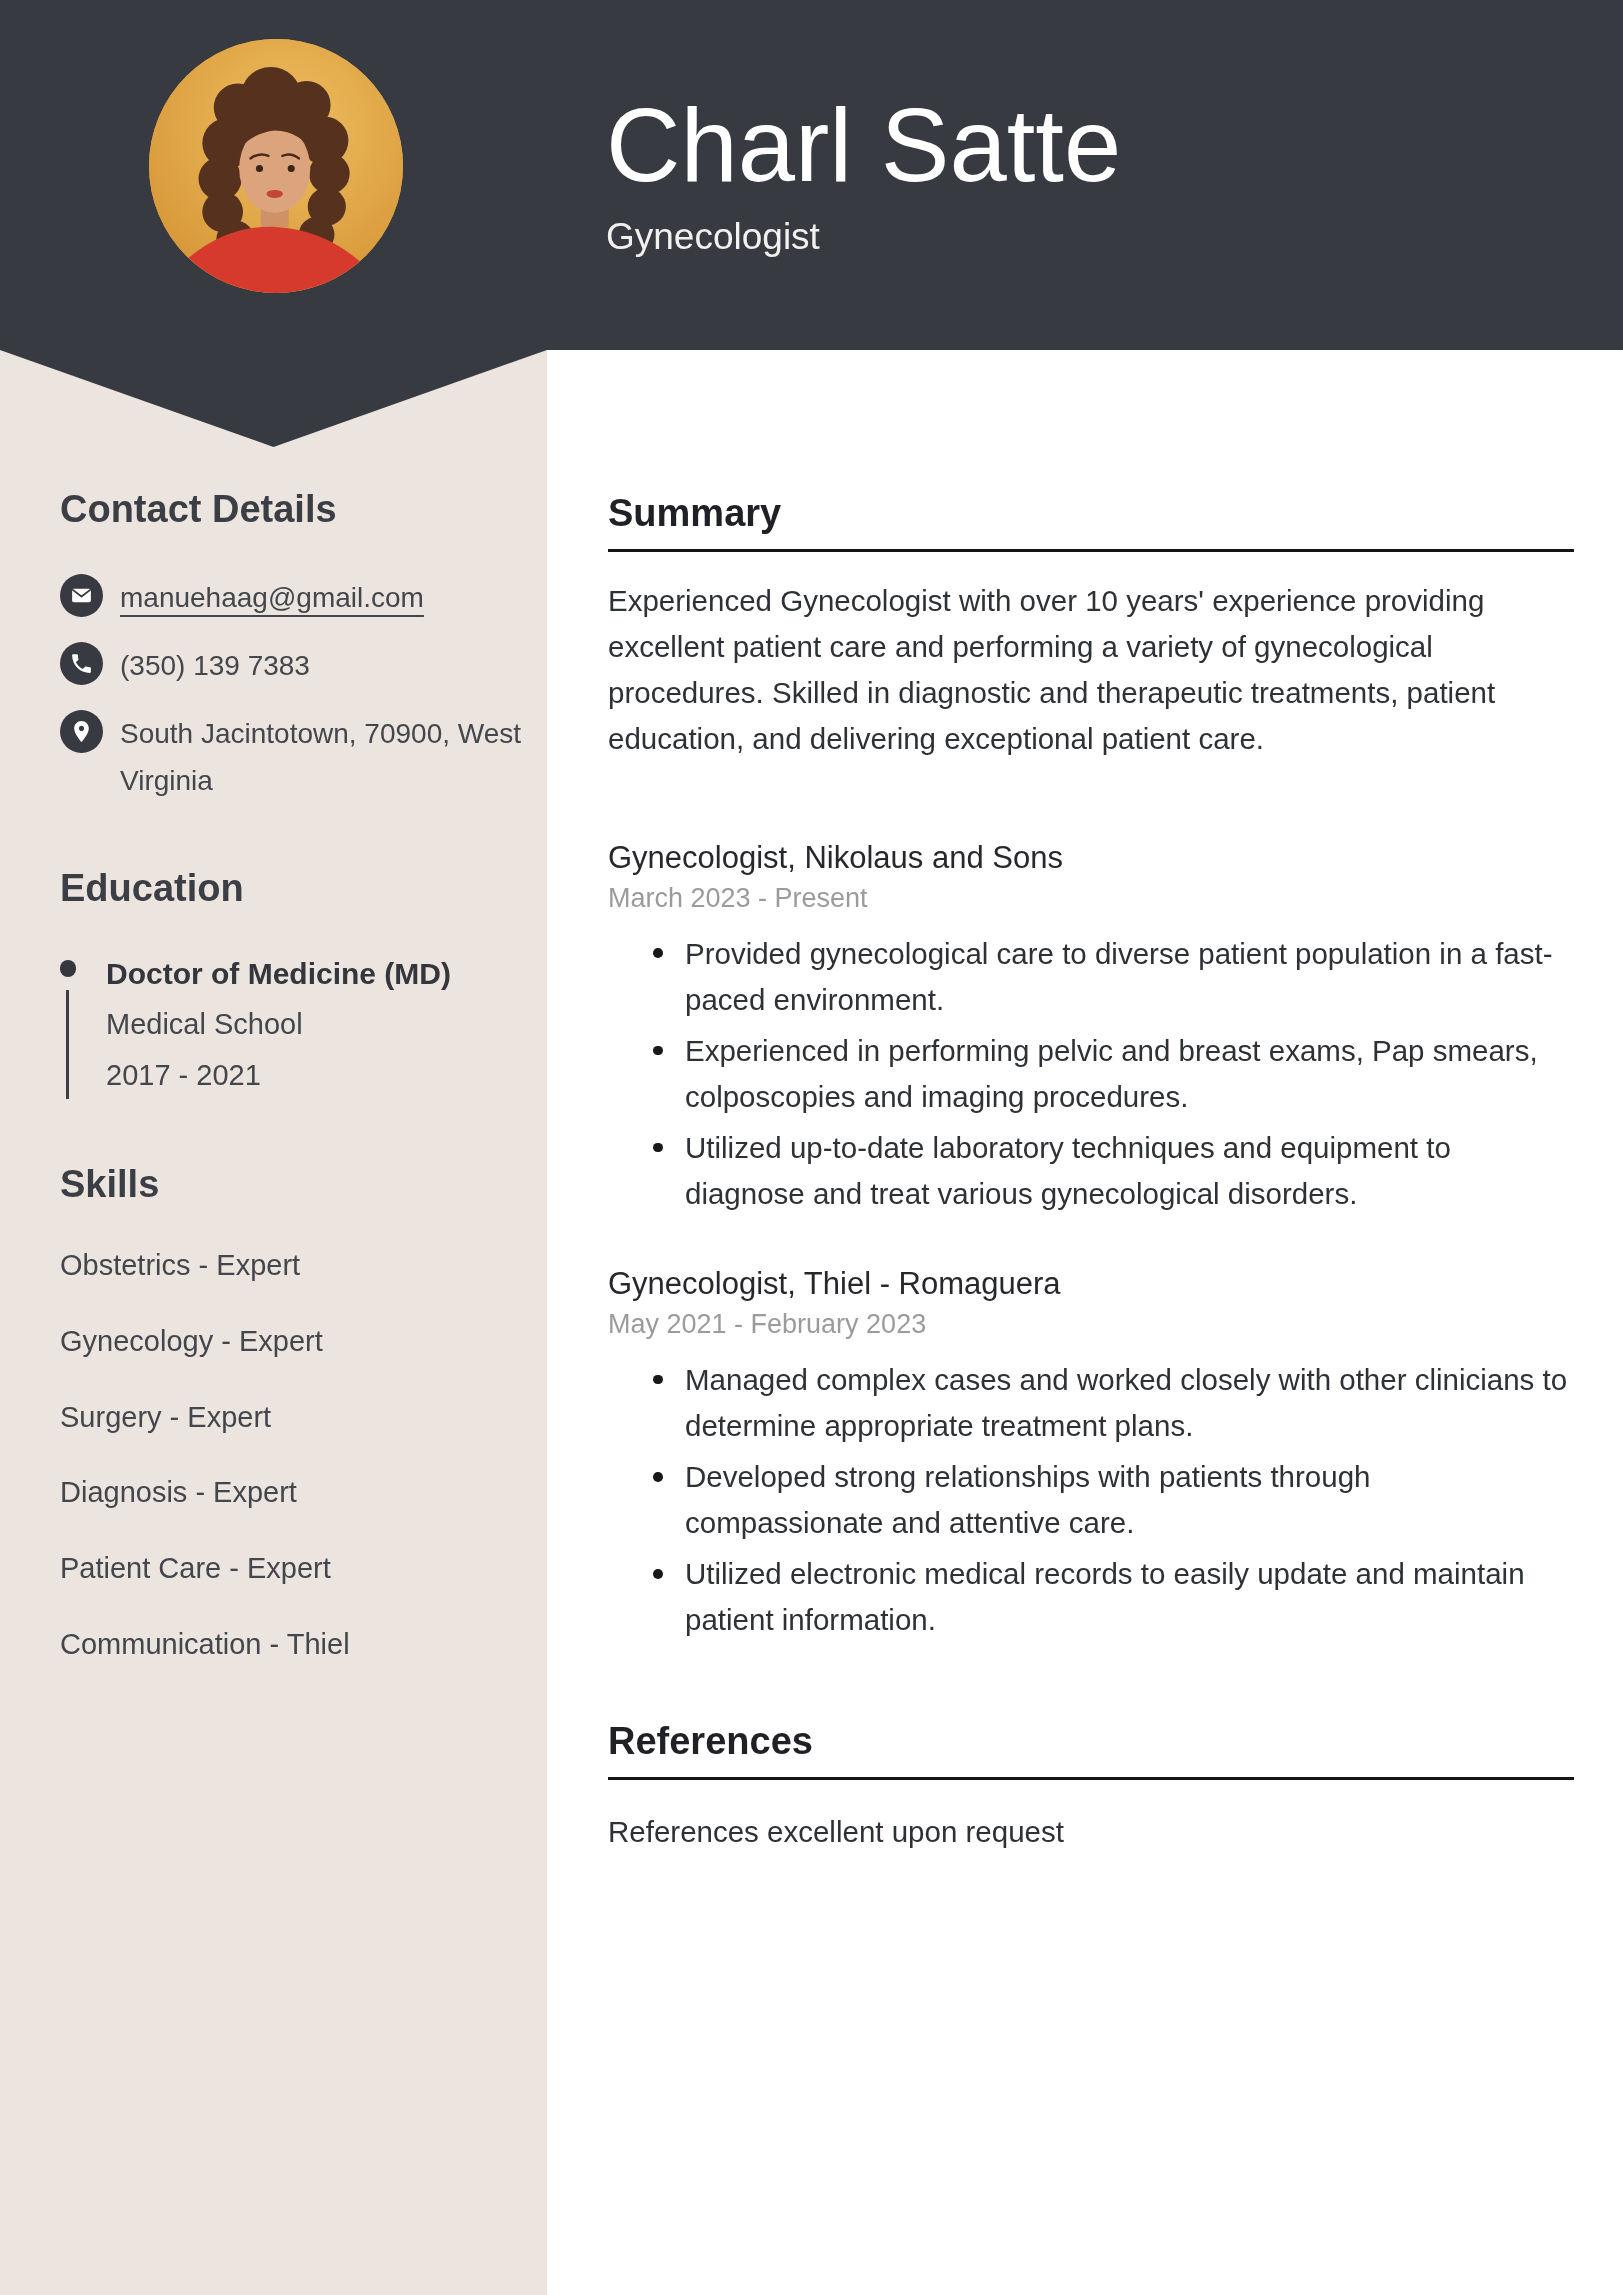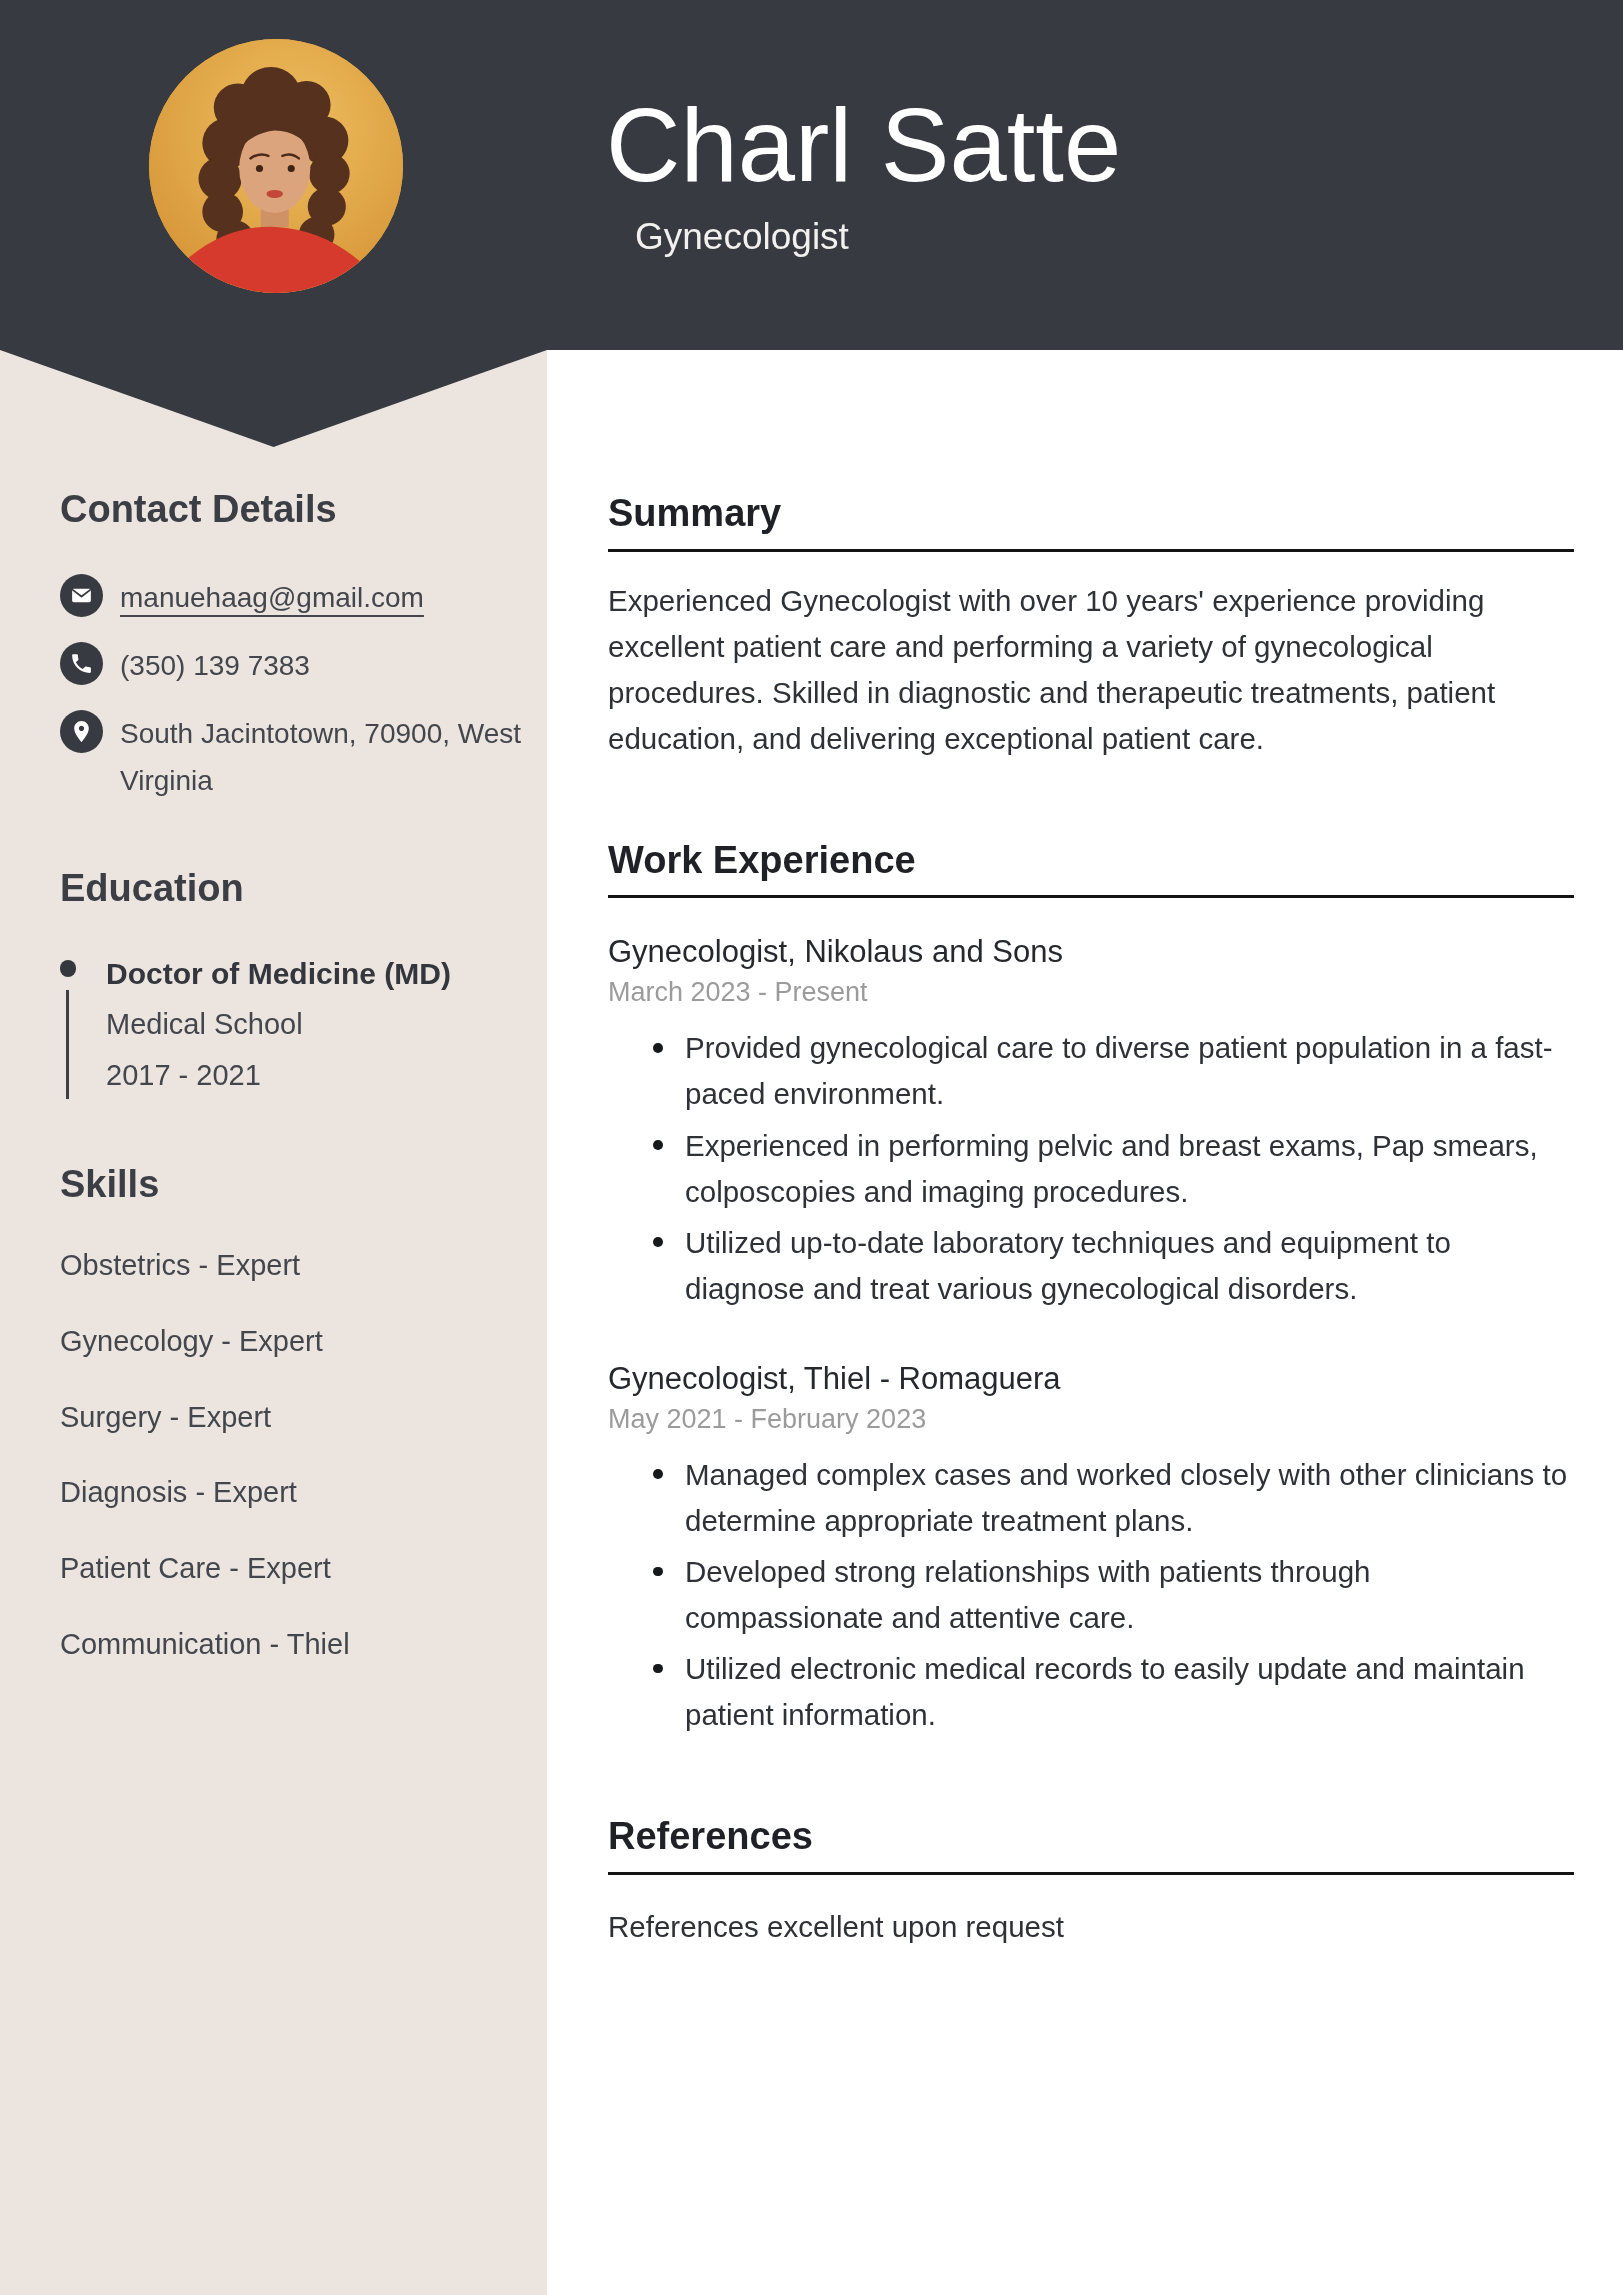--- a/index.html
+++ b/index.html
@@ -15,21 +15,21 @@
   .header-bar { position:absolute; left:0; top:0; width:1623px; height:350px; background:#383a41; }
   .header-chevron { position:absolute; left:0; top:350px; width:547px; height:97px; background:#383a41;
                     clip-path:polygon(0 0,100% 0,50% 100%); }
 
   
   .avatar { position:absolute; left:149px; top:39px; width:254px; height:254px; border-radius:50%;
             overflow:hidden; background:#e2a93f; }
   .avatar svg { display:block; width:100%; height:100%; }
   .name { position:absolute; left:606px; top:84px; font-size:103px; line-height:1.2; font-weight:400;
           color:#ffffff; letter-spacing:0; white-space:nowrap; }
-  .headline { position:absolute; left:635px; top:216px; font-size:37px; color:#f3f1ef; font-weight:400; }
+  .headline { position:absolute; left:606px; top:216px; font-size:37px; color:#f3f1ef; font-weight:400; }
 
   
   .sidebar-content { position:absolute; left:60px; top:488px; width:478px; }
   .side-heading { font-size:38px; font-weight:700; color:#3c3e45; line-height:1.15; }
   .contact-list { margin-top:42px; }
   .contact-row { display:flex; align-items:flex-start; gap:17px; margin-bottom:21px; }
   .contact-icon { flex:0 0 43px; width:43px; height:43px; border-radius:50%; background:#383a41;
                   display:flex; align-items:center; justify-content:center; }
   .contact-icon svg { width:25px; height:25px; }
   .contact-text { font-size:28px; line-height:47px; color:#43464c; }
@@ -171,21 +171,20 @@
   </div>
 
   <div class="main">
 
     <div class="section">
       <div class="section-head">Summary</div>
       <div class="summary-text">Experienced Gynecologist with over 10 years' experience providing excellent patient care and performing a variety of gynecological procedures. Skilled in diagnostic and therapeutic treatments, patient education, and delivering exceptional patient care.</div>
     </div>
 
     <div class="section">
-      <div class="section-head">Work Experience</div>
 
       <div class="job">
         <div class="job-title">Gynecologist, Nikolaus and Sons</div>
         <div class="job-dates">March 2023 - Present</div>
         <ul class="job-bullets">
           <li>Provided gynecological care to diverse patient population in a fast-paced environment.</li>
           <li>Experienced in performing pelvic and breast exams, Pap smears, colposcopies and imaging procedures.</li>
           <li>Utilized up-to-date laboratory techniques and equipment to diagnose and treat various gynecological disorders.</li>
         </ul>
       </div>

